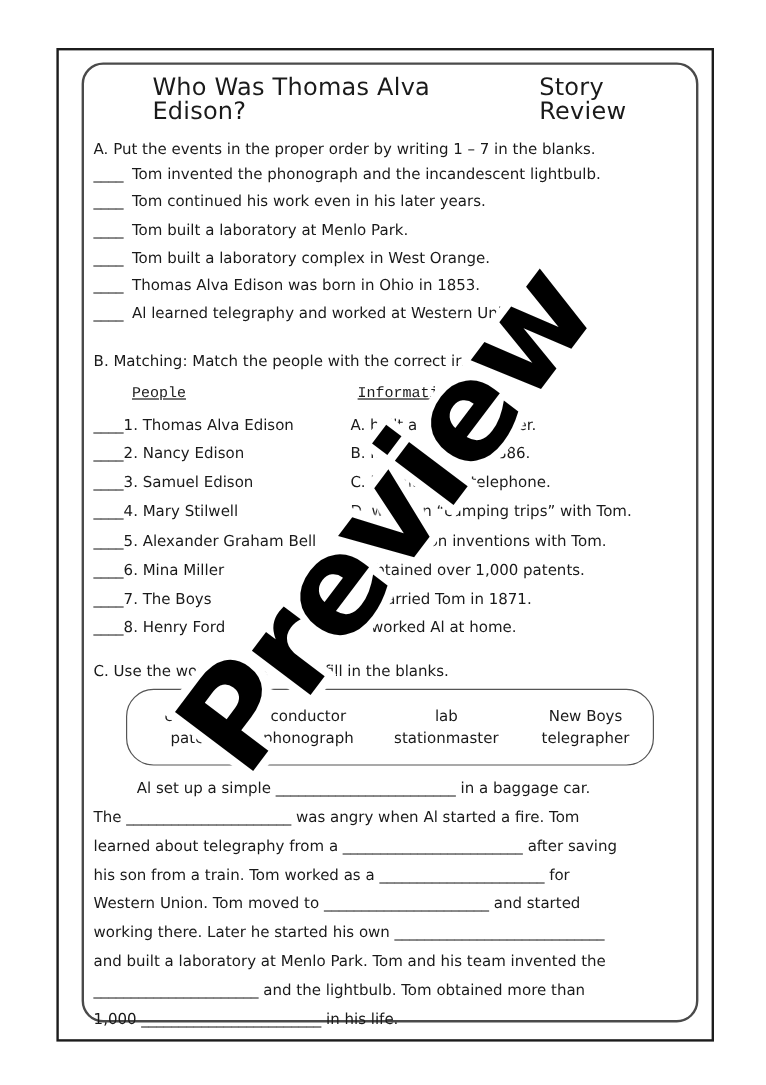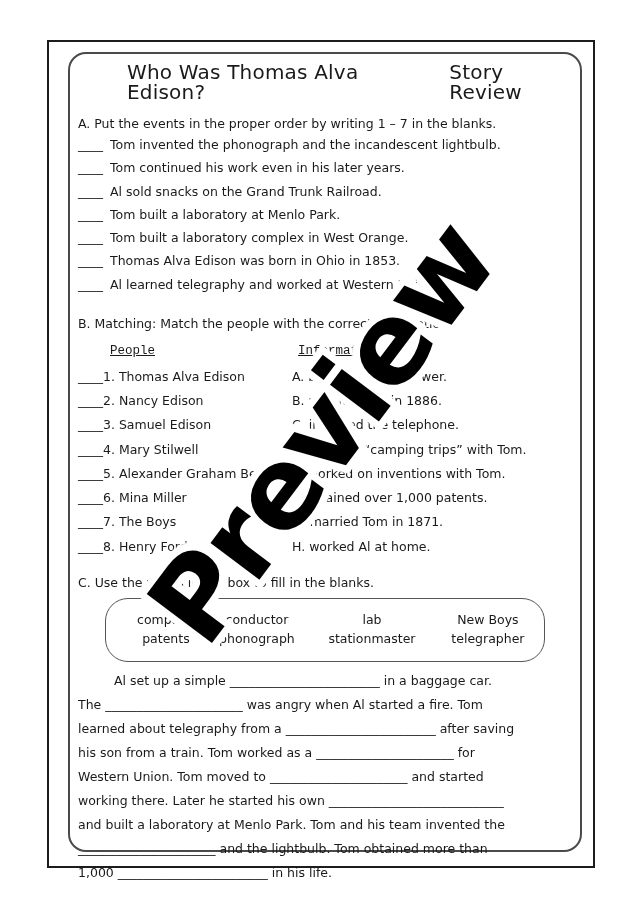--- a/index.html
+++ b/index.html
@@ -72,21 +72,20 @@
 
   <div class="hdr">
     <span class="title">Who Was Thomas Alva Edison?</span>
     <span class="subtitle">Story Review</span>
   </div>
 
   <div class="txt sec-a-label">A. Put the events in the proper order by writing 1 – 7 in the blanks.</div>
   <div class="order-list txt">
     <div class="order-row"><span class="blank">____</span><span>Tom invented the phonograph and the incandescent lightbulb.</span></div>
     <div class="order-row"><span class="blank">____</span><span>Tom continued his work even in his later years.</span></div>
-    <div class="order-row"><span class="blank">____</span><span>Al sold snacks on the Grand Trunk Railroad.</span></div>
     <div class="order-row"><span class="blank">____</span><span>Tom built a laboratory at Menlo Park.</span></div>
     <div class="order-row"><span class="blank">____</span><span>Tom built a laboratory complex in West Orange.</span></div>
     <div class="order-row"><span class="blank">____</span><span>Thomas Alva Edison was born in Ohio in 1853.</span></div>
     <div class="order-row"><span class="blank">____</span><span>Al learned telegraphy and worked at Western Union.</span></div>
   </div>
 
   <div class="txt sec-b-label">B. Matching: Match the people with the correct information.</div>
   <div class="match-heads txt">
     <div class="left-cell"><span class="col-head people-head">People</span></div>
     <div><span class="col-head info-head">Information</span></div>

